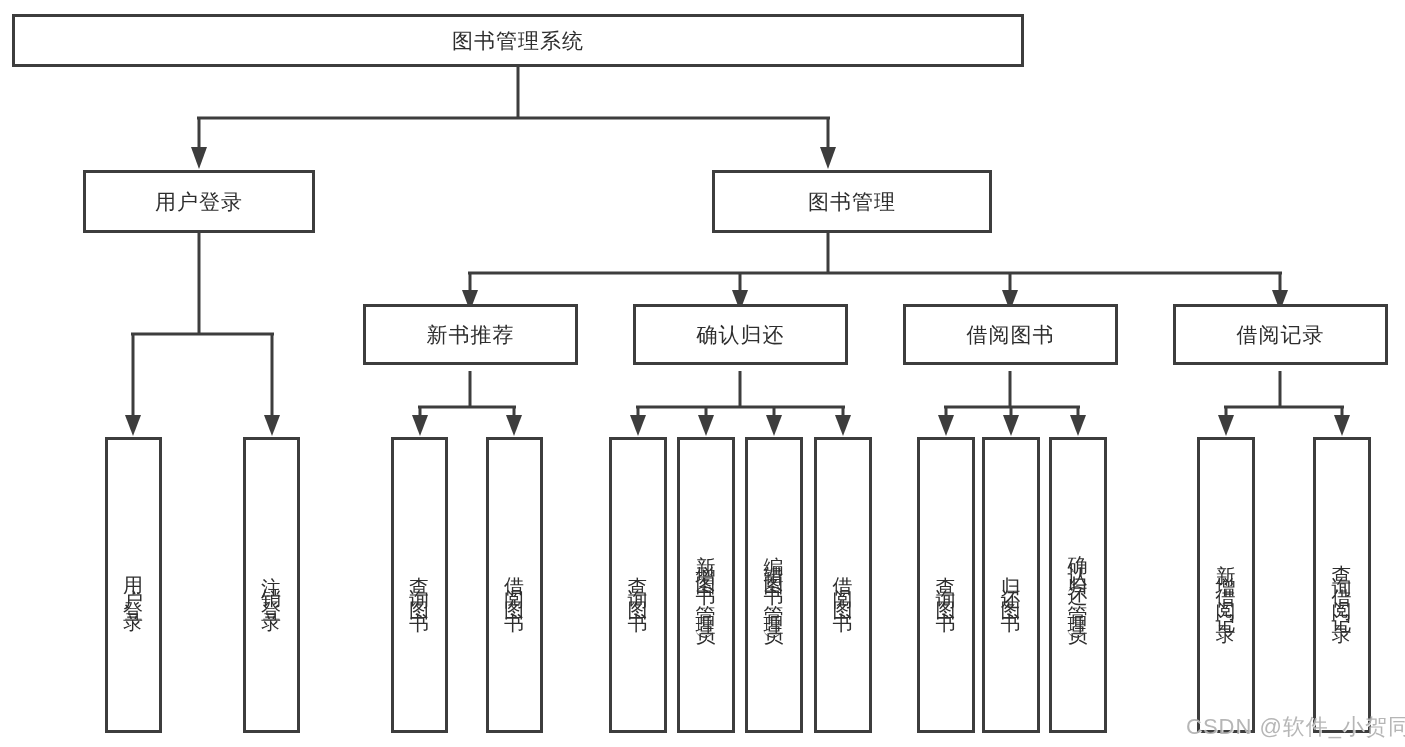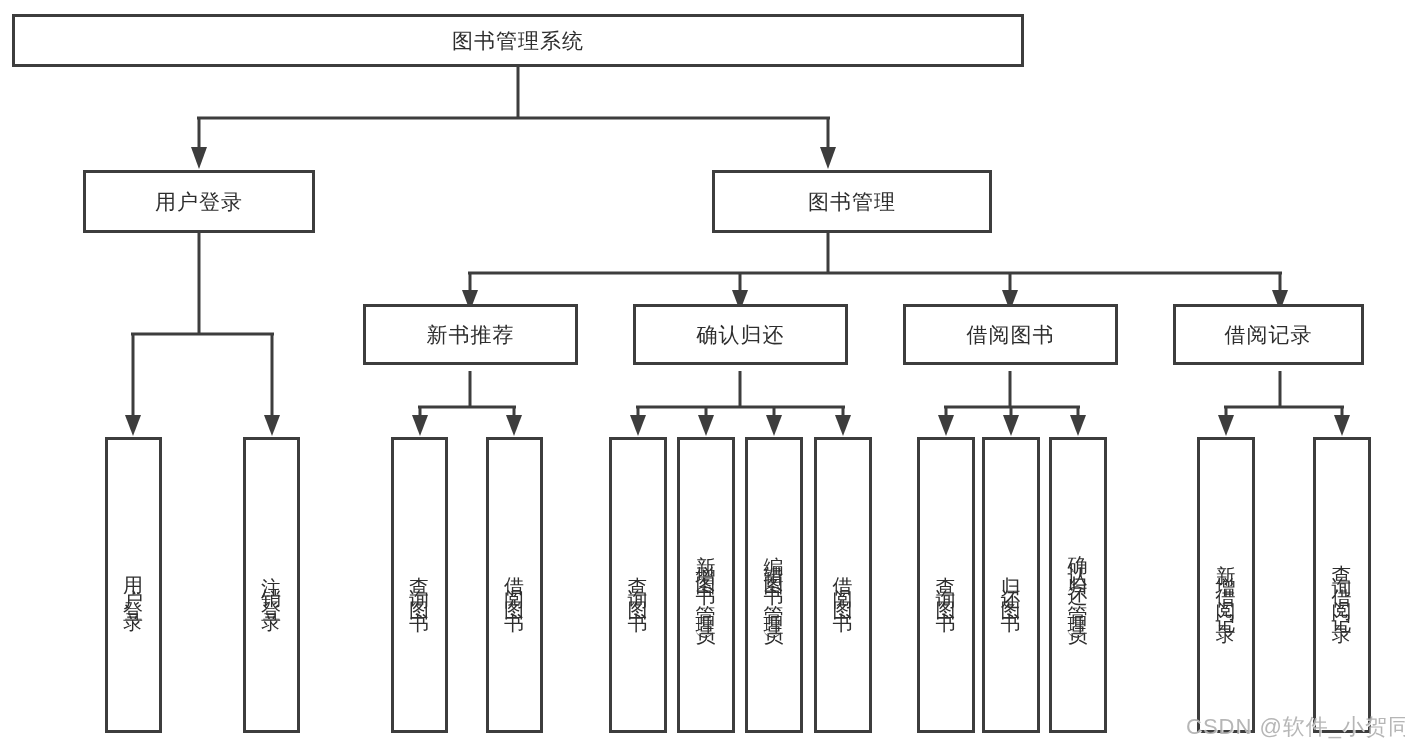--- a/index.html
+++ b/index.html
@@ -149,21 +149,21 @@
 
   <div class="box lvl3" style="left:363px; width:215px;">
     <span class="hlabel">新书推荐</span>
   </div>
   <div class="box lvl3" style="left:633px; width:215px;">
     <span class="hlabel">确认归还</span>
   </div>
   <div class="box lvl3" style="left:903px; width:215px;">
     <span class="hlabel">借阅图书</span>
   </div>
-  <div class="box lvl3" style="left:1173px; width:191px;">
+  <div class="box lvl3" style="left:1173px; width:215px;">
     <span class="hlabel">借阅记录</span>
   </div>
 
   <div class="box leaf" style="left:105px; width:57px;">
     <span class="vlabel">用户登录</span>
   </div>
   <div class="box leaf" style="left:243px; width:57px;">
     <span class="vlabel">注销登录</span>
   </div>
 

